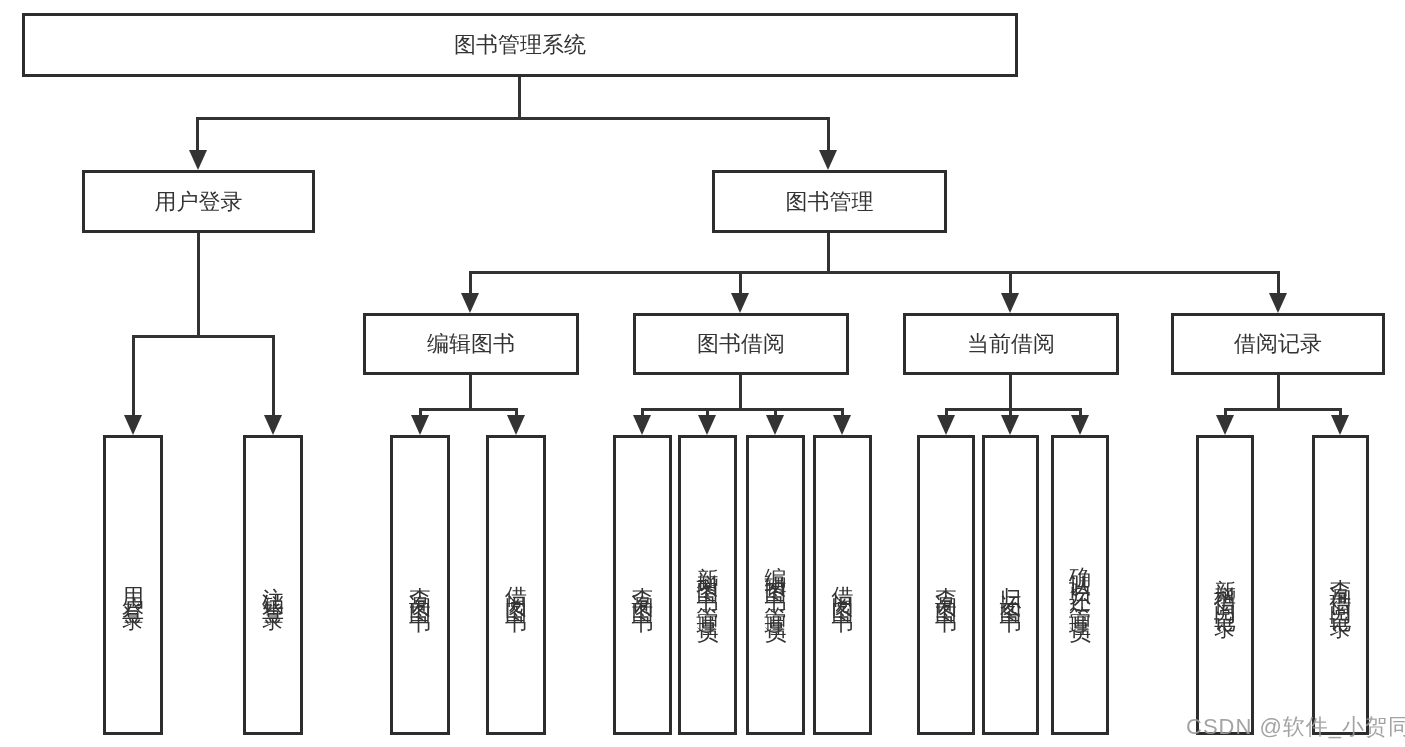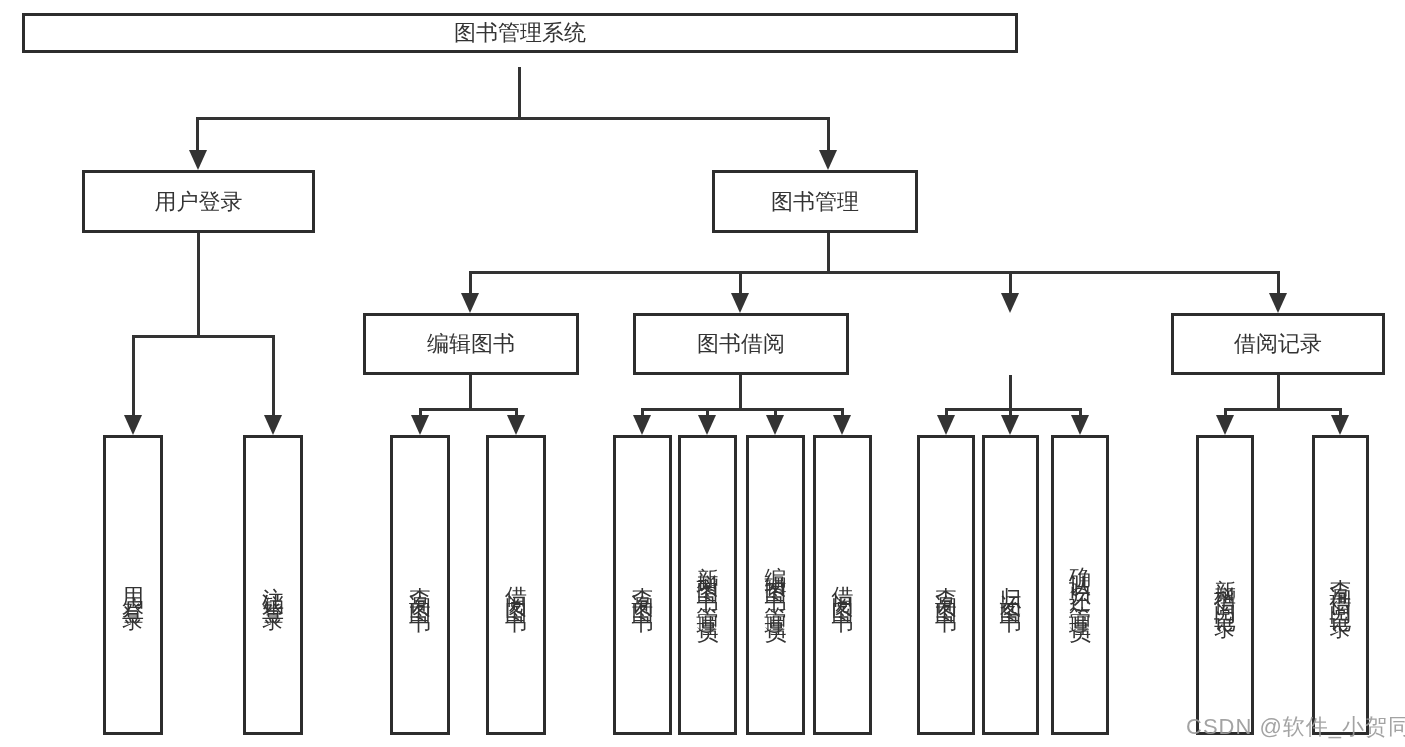--- a/index.html
+++ b/index.html
@@ -29,27 +29,28 @@
   .watermark{
     position:absolute;left:1186px;top:712px;z-index:3;
     font-size:22px;color:#9c9c9c;opacity:.92;letter-spacing:1px;white-space:nowrap;
   }
 </style>
 </head>
 <body>
 
 <div class="canvas">
 
-  <div class="node" style="left:22px;top:13px;width:996px;height:40px;">图书管理系统</div>
+  <div class="node" style="left:22px;top:13px;width:996px;height:64px;">图书管理系统</div>
 
   <div class="node" style="left:82px;top:170px;width:233px;height:63px;">用户登录</div>
-  <div class="node" style="left:712px;top:170px;width:206px;height:63px;">图书管理</div>
+  <div class="node" style="left:712px;top:170px;width:235px;height:63px;">图书管理</div>
 
   <div class="node" style="left:363px;top:313px;width:216px;height:62px;">编辑图书</div>
   <div class="node" style="left:633px;top:313px;width:216px;height:62px;">图书借阅</div>
+  <div class="node" style="left:903px;top:313px;width:216px;height:62px;">当前借阅</div>
   <div class="node" style="left:1171px;top:313px;width:214px;height:62px;">借阅记录</div>
 
   <div class="leaf" style="left:103px;">用户登录</div>
   <div class="leaf" style="left:243px;">注销登录</div>
 
   <div class="leaf" style="left:390px;">查询图书</div>
   <div class="leaf" style="left:486px;">借阅图书</div>
 
   <div class="leaf" style="left:613px;width:59px;">查询图书</div>
   <div class="leaf" style="left:678px;width:59px;">新增图书（管理员）</div>

